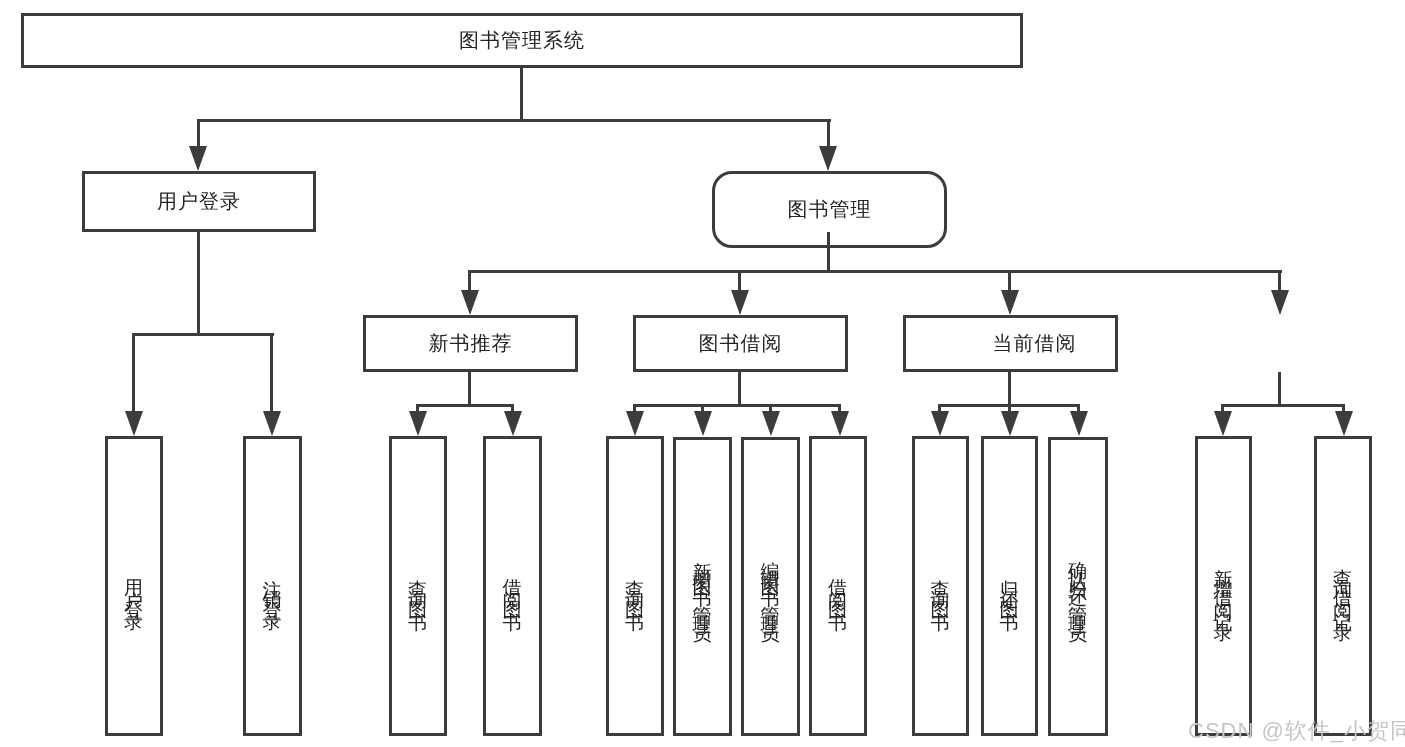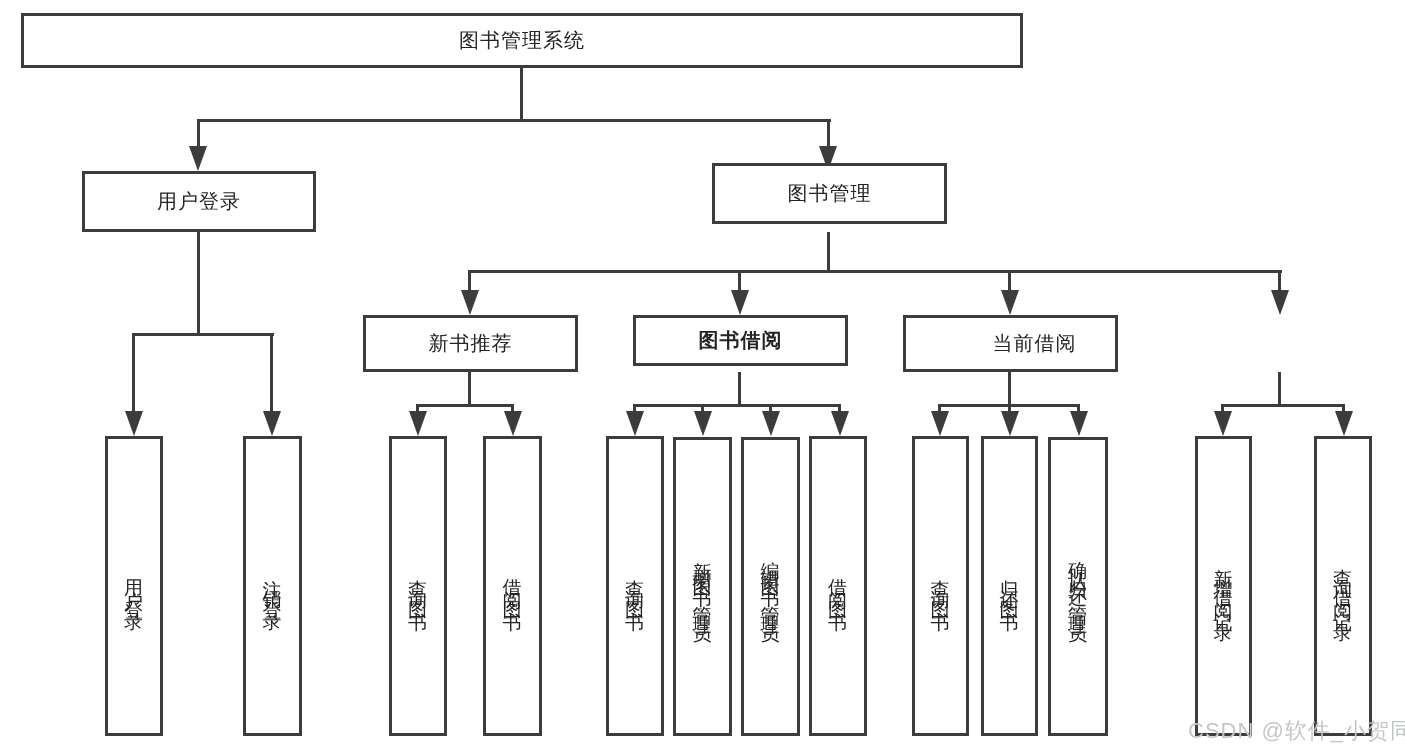--- a/index.html
+++ b/index.html
@@ -62,21 +62,21 @@
   <div class="vline" style="left:520px; top:68px; height:53px;"></div>
   <div class="hline" style="left:197px; top:119px; width:634px;"></div>
   <div class="vline" style="left:197px; top:119px; height:31px;"></div>
   <div class="arrow" style="left:189px; top:146px;"></div>
   <div class="vline" style="left:827px; top:119px; height:31px;"></div>
   <div class="arrow" style="left:819px; top:146px;"></div>
 
   <div class="node" style="left:82px; top:171px; width:234px; height:61px;">
     <span>用户登录</span>
   </div>
-  <div class="node" style="left:712px; top:163px; width:235px; height:61px;">
+  <div class="node" style="left:712px; top:171px; width:235px; height:77px;border-radius:20px;">
     <span>图书管理</span>
   </div>
 
   <div class="vline" style="left:197px; top:232px; height:104px;"></div>
   <div class="hline" style="left:132px; top:333px; width:142px;"></div>
   <div class="vline" style="left:132px; top:333px; height:80px;"></div>
   <div class="arrow" style="left:125px; top:411px;"></div>
   <div class="vline" style="left:270px; top:333px; height:80px;"></div>
   <div class="arrow" style="left:263px; top:411px;"></div>
 
@@ -87,21 +87,21 @@
   <div class="vline" style="left:738px; top:270px; height:22px;"></div>
   <div class="arrow" style="left:731px; top:290px;"></div>
   <div class="vline" style="left:1008px; top:270px; height:22px;"></div>
   <div class="arrow" style="left:1001px; top:290px;"></div>
   <div class="vline" style="left:1278px; top:270px; height:22px;"></div>
   <div class="arrow" style="left:1271px; top:290px;"></div>
 
   <div class="node" style="left:363px; top:315px; width:215px; height:57px;justify-content:center;">
     <span>新书推荐</span>
   </div>
-  <div class="node" style="left:633px; top:315px; width:215px; height:51px;font-weight:bold;">
+  <div class="node" style="left:633px; top:315px; width:215px; height:57px;">
     <span>图书借阅</span>
   </div>
   <div class="node" style="left:903px; top:315px; width:215px; height:57px;padding-left:48px;">
     <span>当前借阅</span>
   </div>
 
   <div class="vline" style="left:468px; top:372px; height:35px;"></div>
   <div class="hline" style="left:416px; top:404px; width:98px;"></div>
   <div class="vline" style="left:416px; top:404px; height:8px;"></div>
   <div class="arrow" style="left:409px; top:411px;"></div>

